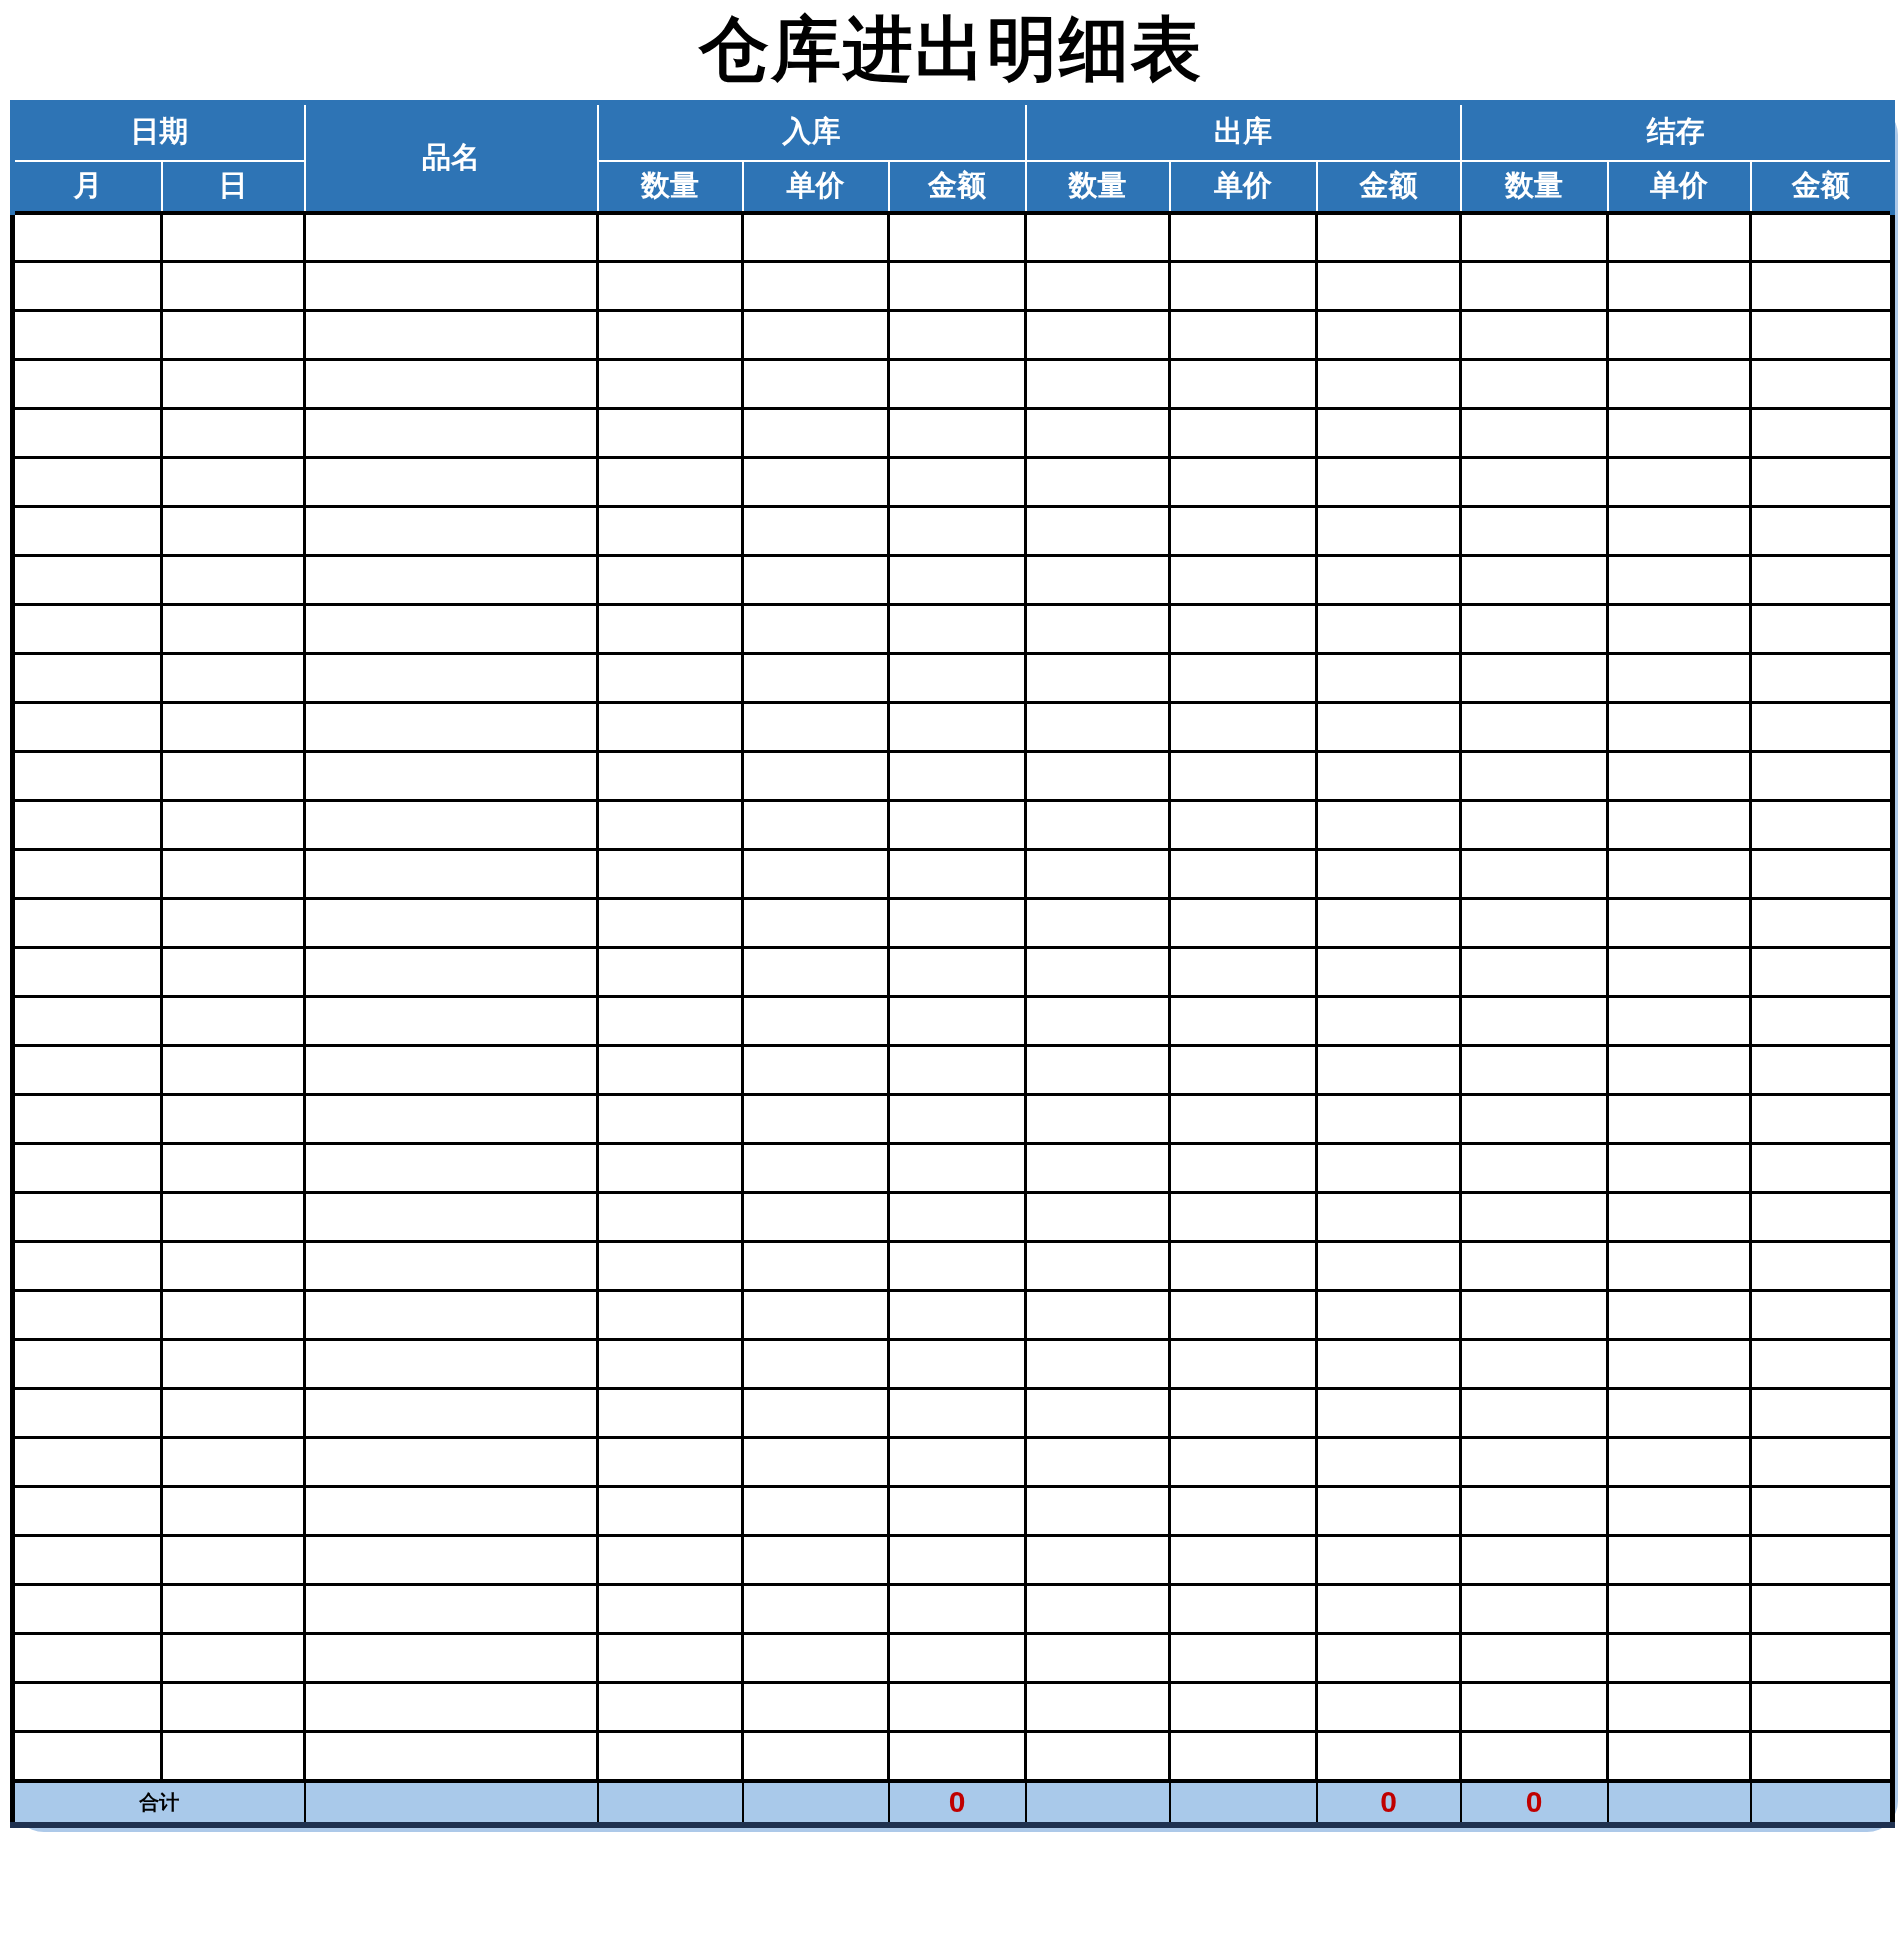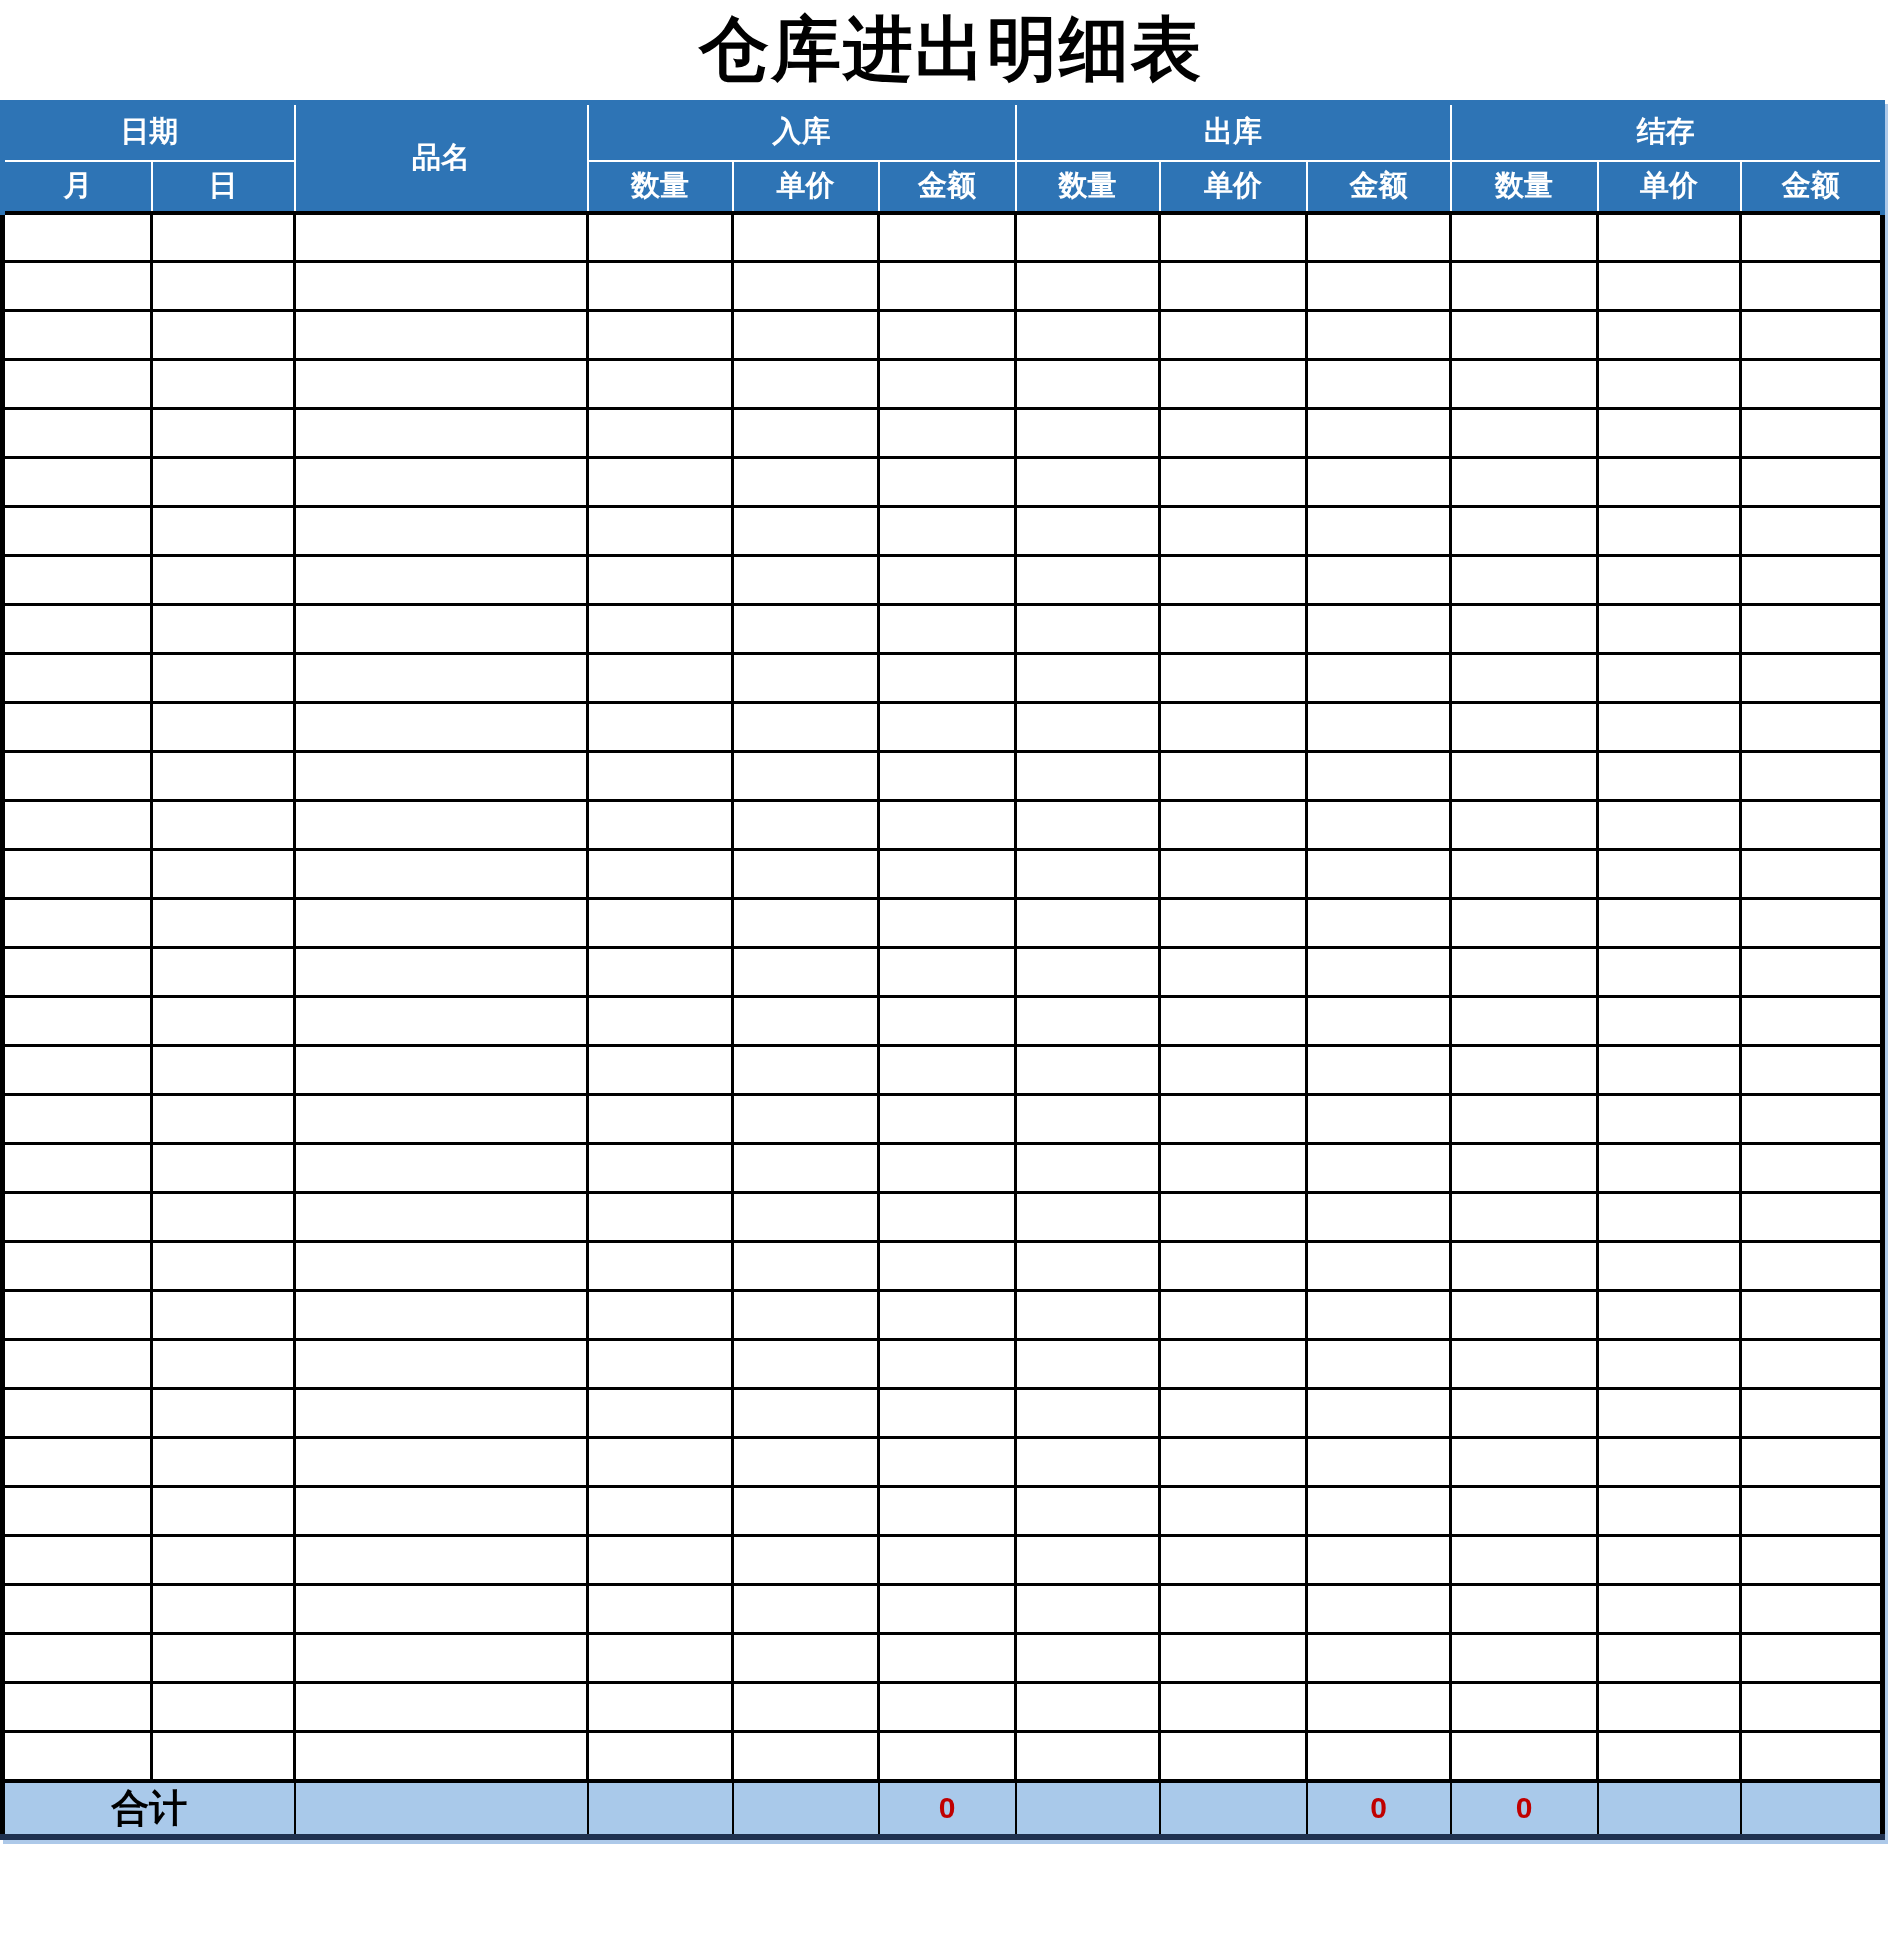--- a/index.html
+++ b/index.html
@@ -26,25 +26,26 @@
     padding-top: 6px;
     height: 100px;
     text-align: center;
     font-size: 70px;
     line-height: 86px;
     font-weight: 800;
     color: #000000;
     letter-spacing: 2px;
   }
   table.sheet {
-    margin-left: 0;
+    margin-left: 10px;
     width: 1881px;
     border-collapse: collapse;
     table-layout: fixed;
     box-shadow: 3px 4px 0 #ADC9E9;
+    border-radius: 31px;
   }
   
   thead th {
     background: var(--header-bg, #2E74B5);
     color: #ffffff;
     border: 2px solid #ffffff;
     font-weight: 700;
     font-size: 29px;
     text-align: center;
     vertical-align: middle;
@@ -74,21 +75,21 @@
     height: 44px;
     text-align: center;
     vertical-align: middle;
     font-size: 30px;
     font-weight: 700;
     color: #000000;
     padding: 0;
   }
   tfoot td:first-child { border-left: 5px solid var(--grid-color, #000000); }
   tfoot td:last-child  { border-right: 5px solid var(--grid-color, #000000); }
-  tfoot td.total-label { font-size: 38px; }
+  tfoot td.total-label { font-size: 20px; }
   tfoot td.red { color: var(--total-color, #C00000); font-size: 30px; }
 </style>
 </head>
 <body>
 
 <h1 class="title">仓库进出明细表</h1>
 
 <table class="sheet">
   <colgroup>
     <col style="width:149px">

